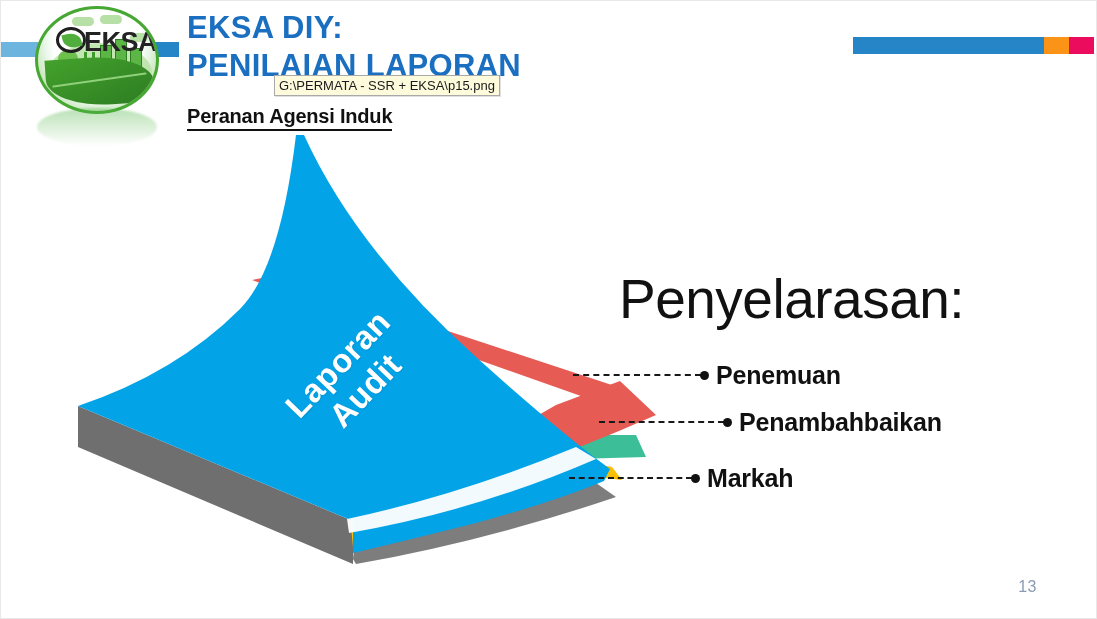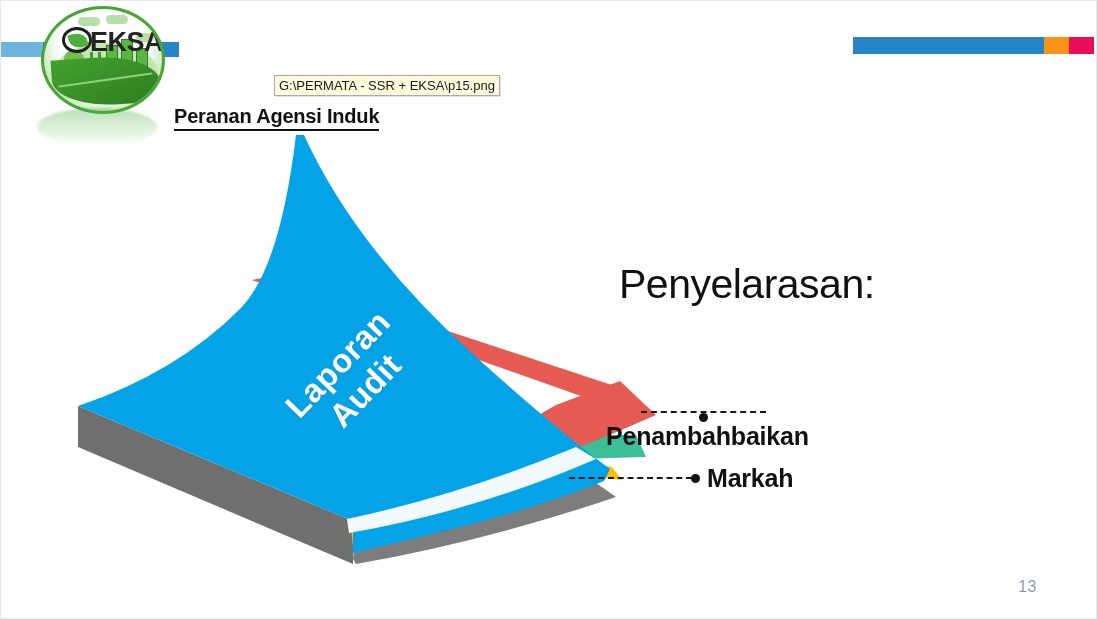--- a/index.html
+++ b/index.html
@@ -45,21 +45,21 @@
   .accent-right .bar-pink   { width: 25px;  background: #ec0c5e; }
 
   
   .logo-wrap {
     position: absolute;
     left: 26px; top: 3px;
     width: 136px; height: 136px;
   }
   .logo-disc {
     position: absolute;
-    left: 14px; top: 2px;
+    left: 8px; top: 2px;
     width: 124px; height: 108px;
     border-radius: 50%;
     background:
       radial-gradient(ellipse at 50% 30%, #ffffff 0%, #ffffff 52%, #eaf7ea 62%, #cfeac4 74%, #7cc24a 86%, #3f9b2e 100%);
     border: 3px solid #46a832;
     box-sizing: border-box;
     overflow: hidden;
   }
   .logo-leafbig {
     position: absolute;
@@ -152,21 +152,21 @@
   .title-line {
     color: #1b6fc0;
     font-size: 31px;
     font-weight: 700;
     line-height: 38px;
     letter-spacing: .3px;
     white-space: nowrap;
   }
   .subtitle {
     position: absolute;
-    left: 173px; top: 104px;
+    left: 186px; top: 104px;
     font-size: 20px;
     font-weight: 700;
     color: #111111;
     border-bottom: 2px solid #111111;
     display: inline-block;
     padding-bottom: 1px;
     letter-spacing: -0.2px;
   }
 
   
@@ -203,22 +203,22 @@
     letter-spacing: .5px;
     text-align: center;
     white-space: nowrap;
     text-shadow: 0 1px 2px rgba(0,0,0,.10);
     pointer-events: none;
   }
 
   
   .callout-heading {
     position: absolute;
-    left: 618px; top: 260px;
-    font-size: 41px;
+    left: 618px; top: 266px;
+    font-size: 55px;
     font-weight: 400;
     color: #111111;
     letter-spacing: -0.5px;
     white-space: nowrap;
   }
   .callout {
     position: absolute;
     display: flex;
     align-items: center;
     height: 22px;
@@ -238,21 +238,21 @@
   .callout .ctext {
     font-size: 25px;
     font-weight: 700;
     color: #111111;
     margin-left: 7px;
     white-space: nowrap;
     letter-spacing: -0.2px;
   }
   .callout.c1 { left: 572px; top: 363px; }
   .callout.c1 .leader { width: 128px; }
-  .callout.c2 { left: 598px; top: 410px; flex-direction: column; }
+  .callout.c2 { left: 598px; top: 410px; }
   .callout.c2 .leader { width: 125px; }
   .callout.c3 { left: 568px; top: 458px; margin-top: 8px; }
   .callout.c3 .leader { width: 123px; }
 
   
   .page-number {
     position: absolute;
     right: 59px; bottom: 22px;
     font-size: 16px;
     color: #8b9bb4;
@@ -286,20 +286,24 @@
       <div class="logo-bld b1"></div>
       <div class="logo-bld b2"></div>
       <div class="logo-bld b3"></div>
       <div class="logo-leafbig"></div>
       <div class="logo-smallleaf"></div>
       <div class="logo-text">EKSA</div>
     </div>
     <div class="logo-reflect"></div>
   </div>
 
+  <div class="title-block">
+    <div class="title-line">EKSA DIY:</div>
+    <div class="title-line">PENILAIAN LAPORAN</div>
+  </div>
 
   <div class="subtitle">Peranan Agensi Induk</div>
 
   <div class="path-tooltip">G:\PERMATA - SSR + EKSA\p15.png</div>
 
   <div class="diagram">
     <svg width="620" height="440" viewBox="0 0 620 440" xmlns="http://www.w3.org/2000/svg">
 
       <path fill="#7d7d7d" d="M297 430 L300 400 Q410 380 520 340 L560 368 Q430 412 300 435 Z"></path>
       <path fill="#6f6f6f" d="M22 277 L22 318 L297 435 L297 392 Z"></path>
@@ -331,20 +335,25 @@
     </svg>
 
     <div class="sheet-label">
       <div>Laporan</div>
       <div>Audit</div>
     </div>
   </div>
 
   <div class="callout-heading">Penyelarasan:</div>
 
+  <div class="callout c1">
+    <div class="leader"></div>
+    <div class="dot"></div>
+    <div class="ctext">Penemuan</div>
+  </div>
 
   <div class="callout c2">
     <div class="leader"></div>
     <div class="dot"></div>
     <div class="ctext">Penambahbaikan</div>
   </div>
 
   <div class="callout c3">
     <div class="leader"></div>
     <div class="dot"></div>

